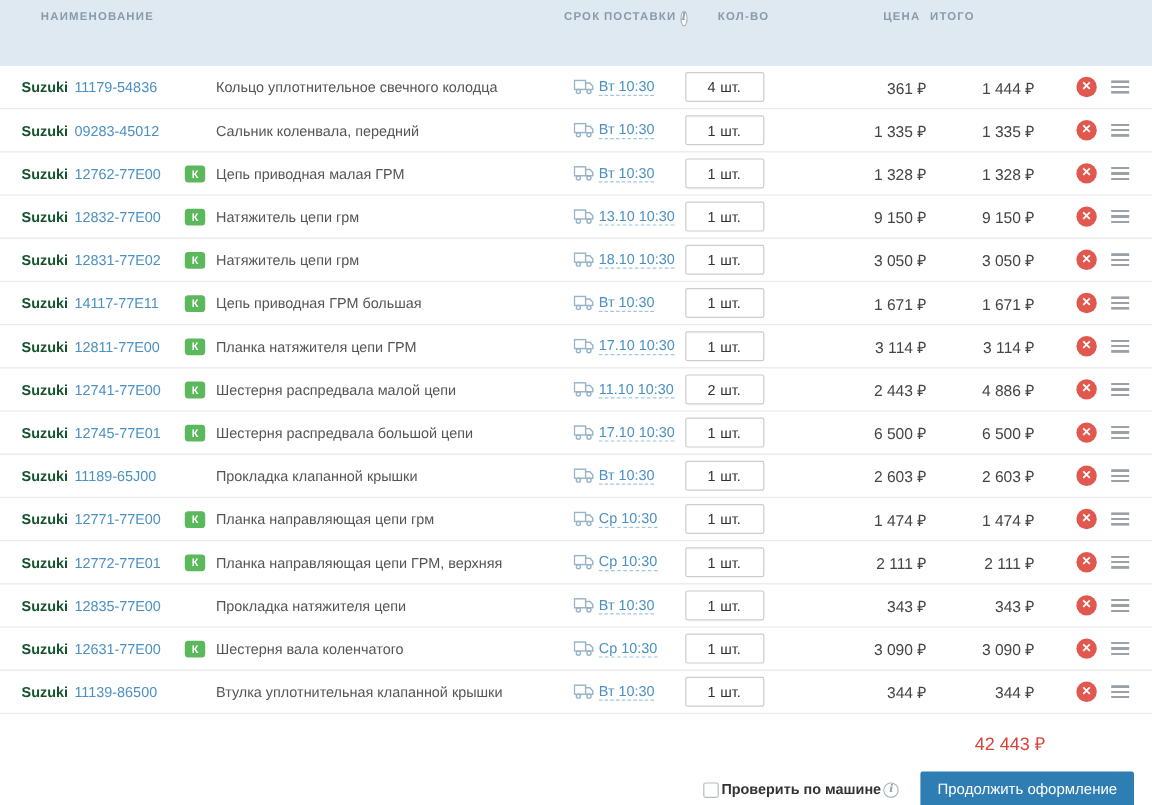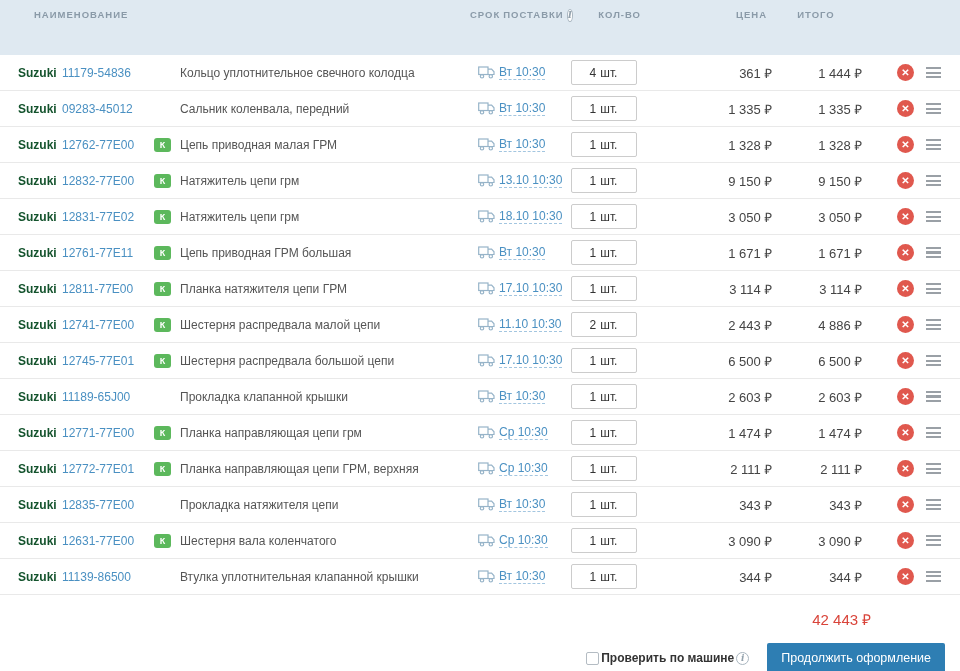--- a/index.html
+++ b/index.html
@@ -21,21 +21,21 @@
     display:flex;align-items:flex-start;height:55px;background:var(--header-bg);
     padding-top:9px;
   }
   .th{
     color:#8a9aa8;font-size:9.5px;font-weight:bold;letter-spacing:1px;text-transform:uppercase;
   }
   .th-name{width:470px;padding-left:34px;}
   .th-delivery{width:96px;display:flex;flex-direction:row;align-items:flex-start;gap:3px;text-align:center;}
   .th-qty{width:75px;text-align:right;}
   .th-price{width:134px;text-align:right;padding-right:8px;}
-  .th-total{width:90px;text-align:center;padding-right:8px;}
+  .th-total{width:90px;text-align:left;padding-right:8px;}
   .info-icon{
     display:inline-block;width:13px;height:13px;border-radius:50%;
     border:1px solid #a9b6c0;color:#93a2ad;background:#fff;
     font-family:"DejaVu Serif",serif;font-style:italic;font-weight:bold;
     font-size:9px;line-height:11px;text-align:center;letter-spacing:0;cursor:pointer;
   }
   
   .row{
     display:flex;align-items:center;height:36px;border-bottom:1px solid #e9e9e9;
   }
@@ -275,21 +275,21 @@
     <div class="col-total">3 050 ₽</div>
     <div class="col-actions">
       <span class="del">✕</span>
       <span class="menu"></span>
     </div>
   </div>
 
   <div class="row">
     <div class="col-name">
       <span class="brand">Suzuki</span>
-      <a class="part">12761-77E11</a>
+      <a class="part">14117-77E11</a>
       <span class="badge-slot">
         <span class="badge">К</span>
       </span>
       <span class="desc">Цепь приводная ГРМ большая</span>
     </div>
     <div class="col-delivery">
       <span class="truck">
         <svg width="17" height="13" viewBox="0 0 17 13">
           <rect x="0.7" y="1" width="9.3" height="7.5" fill="none" stroke="#97b4c9" stroke-width="1.2"></rect>
           <path d="M10 3.2 h3.6 l2.4 2.6 V8.5 h-6" fill="none" stroke="#97b4c9" stroke-width="1.2"></path>

